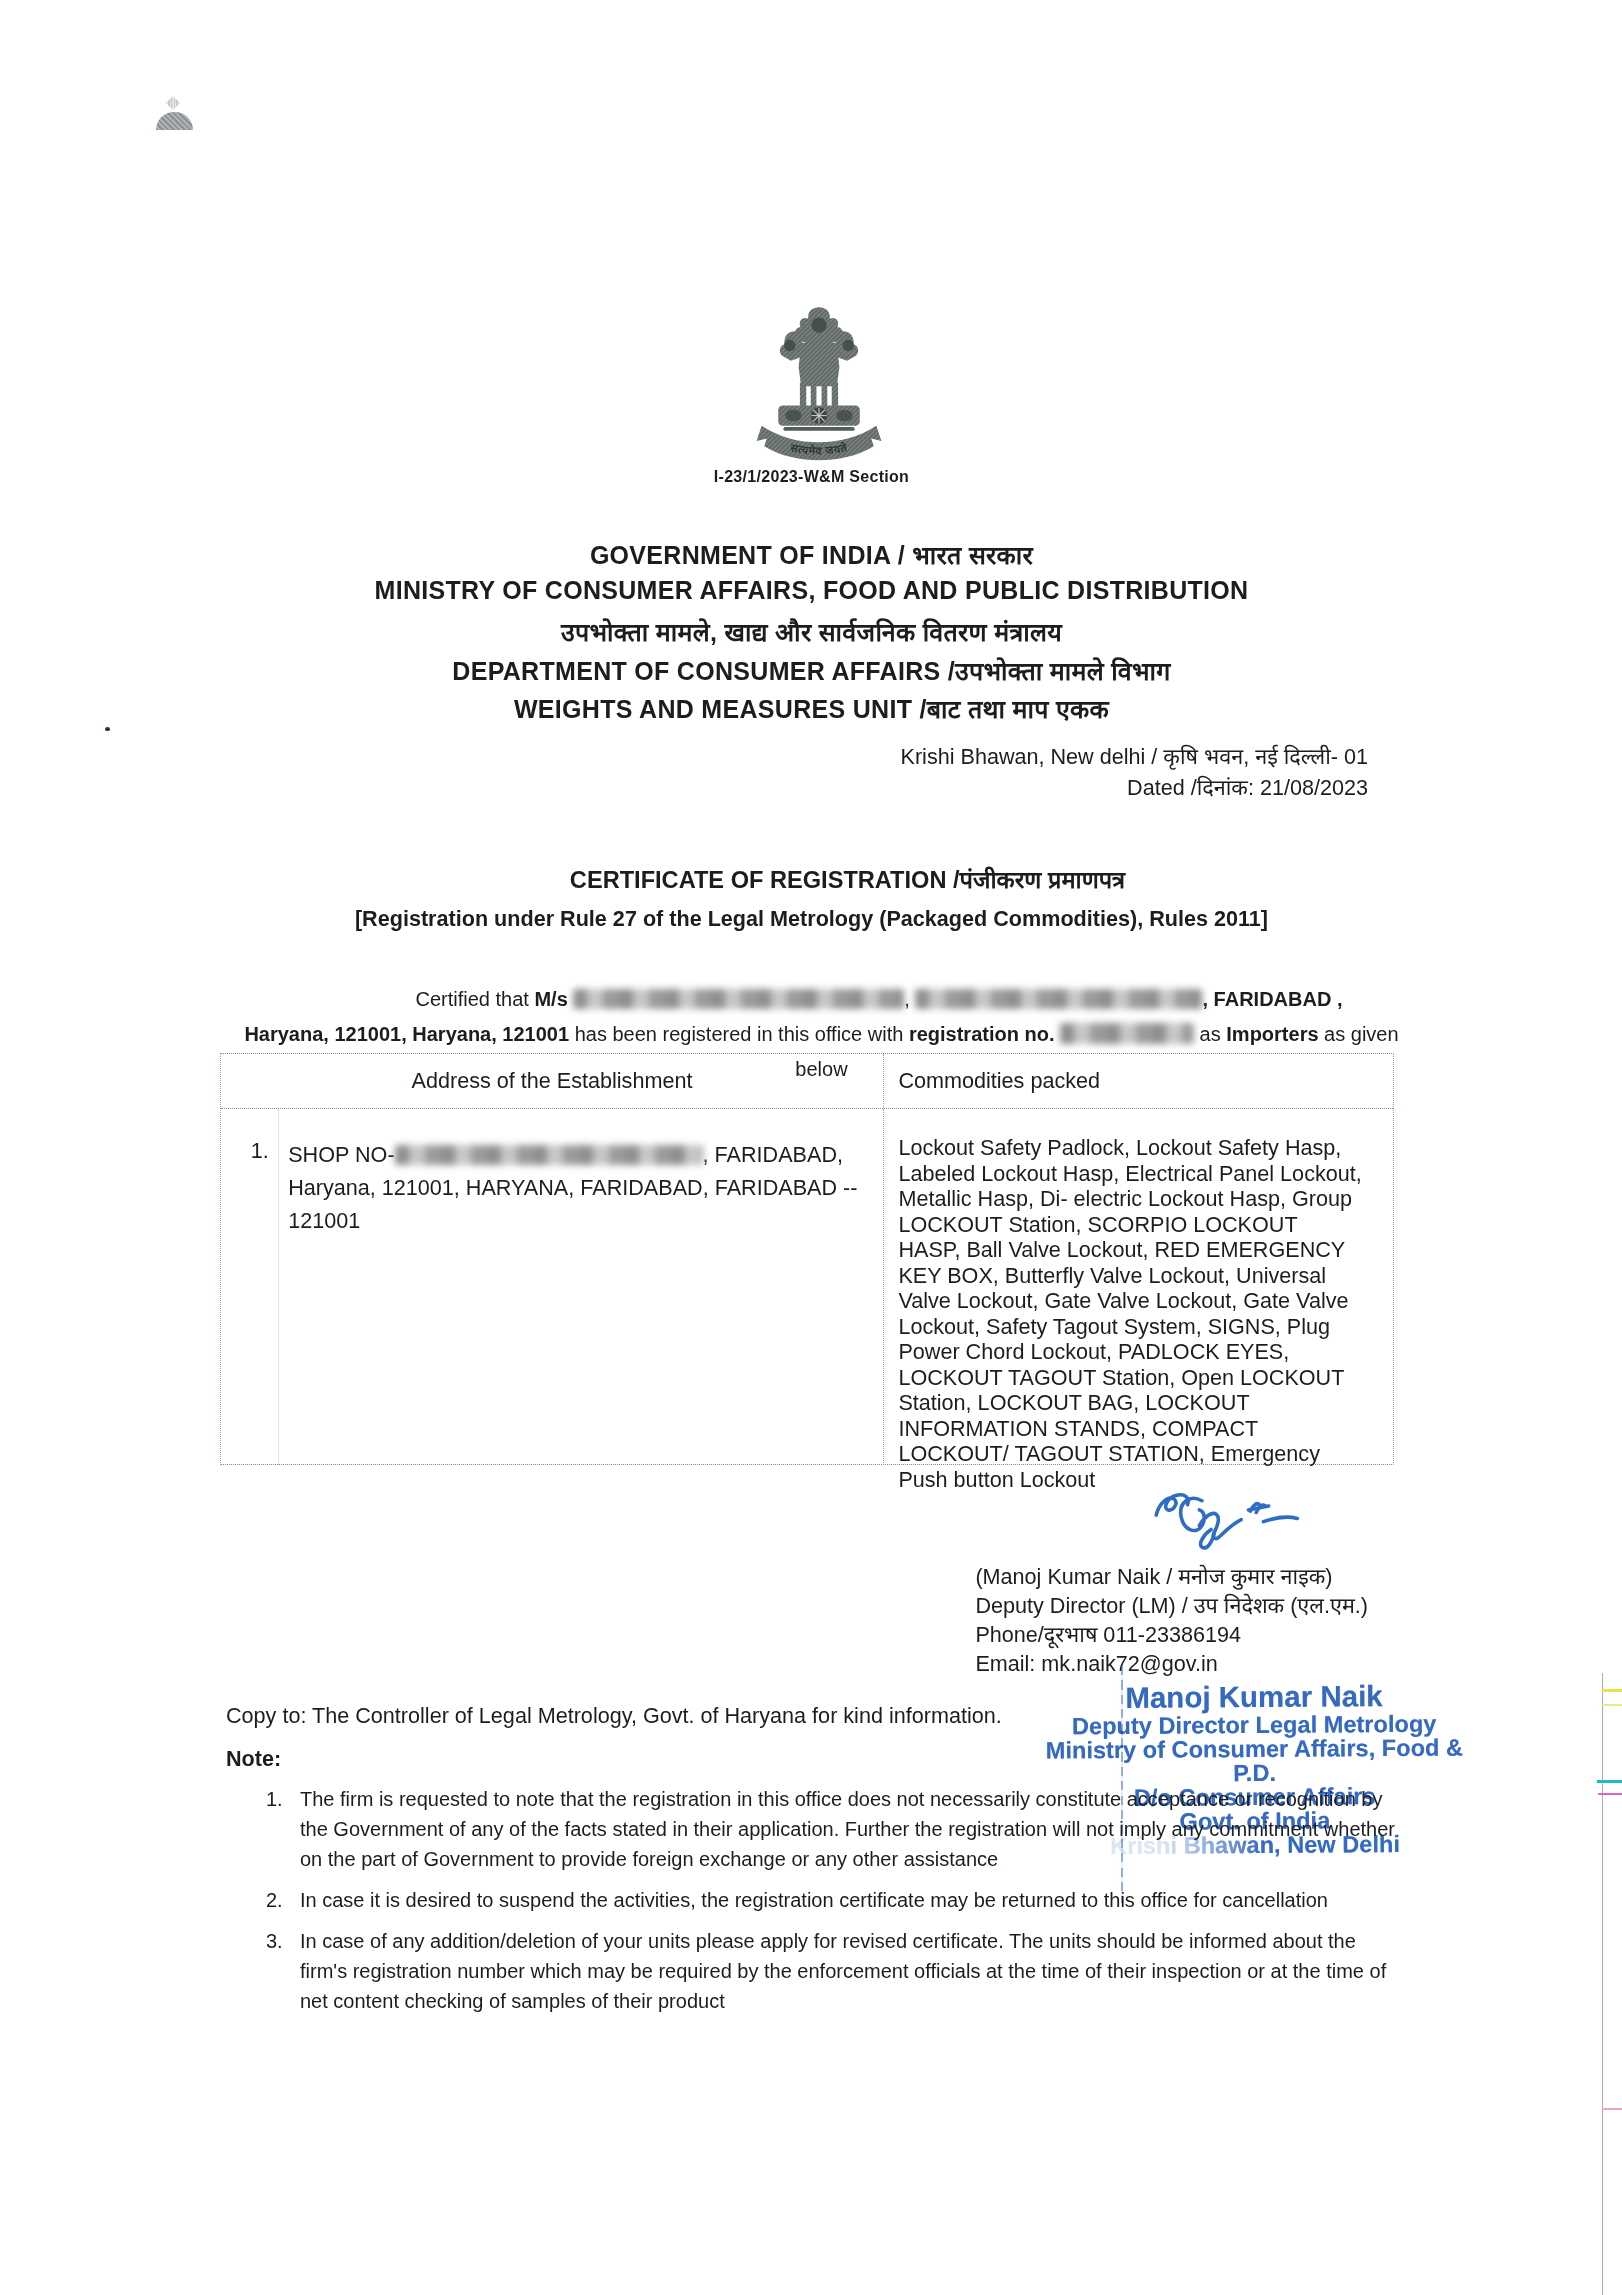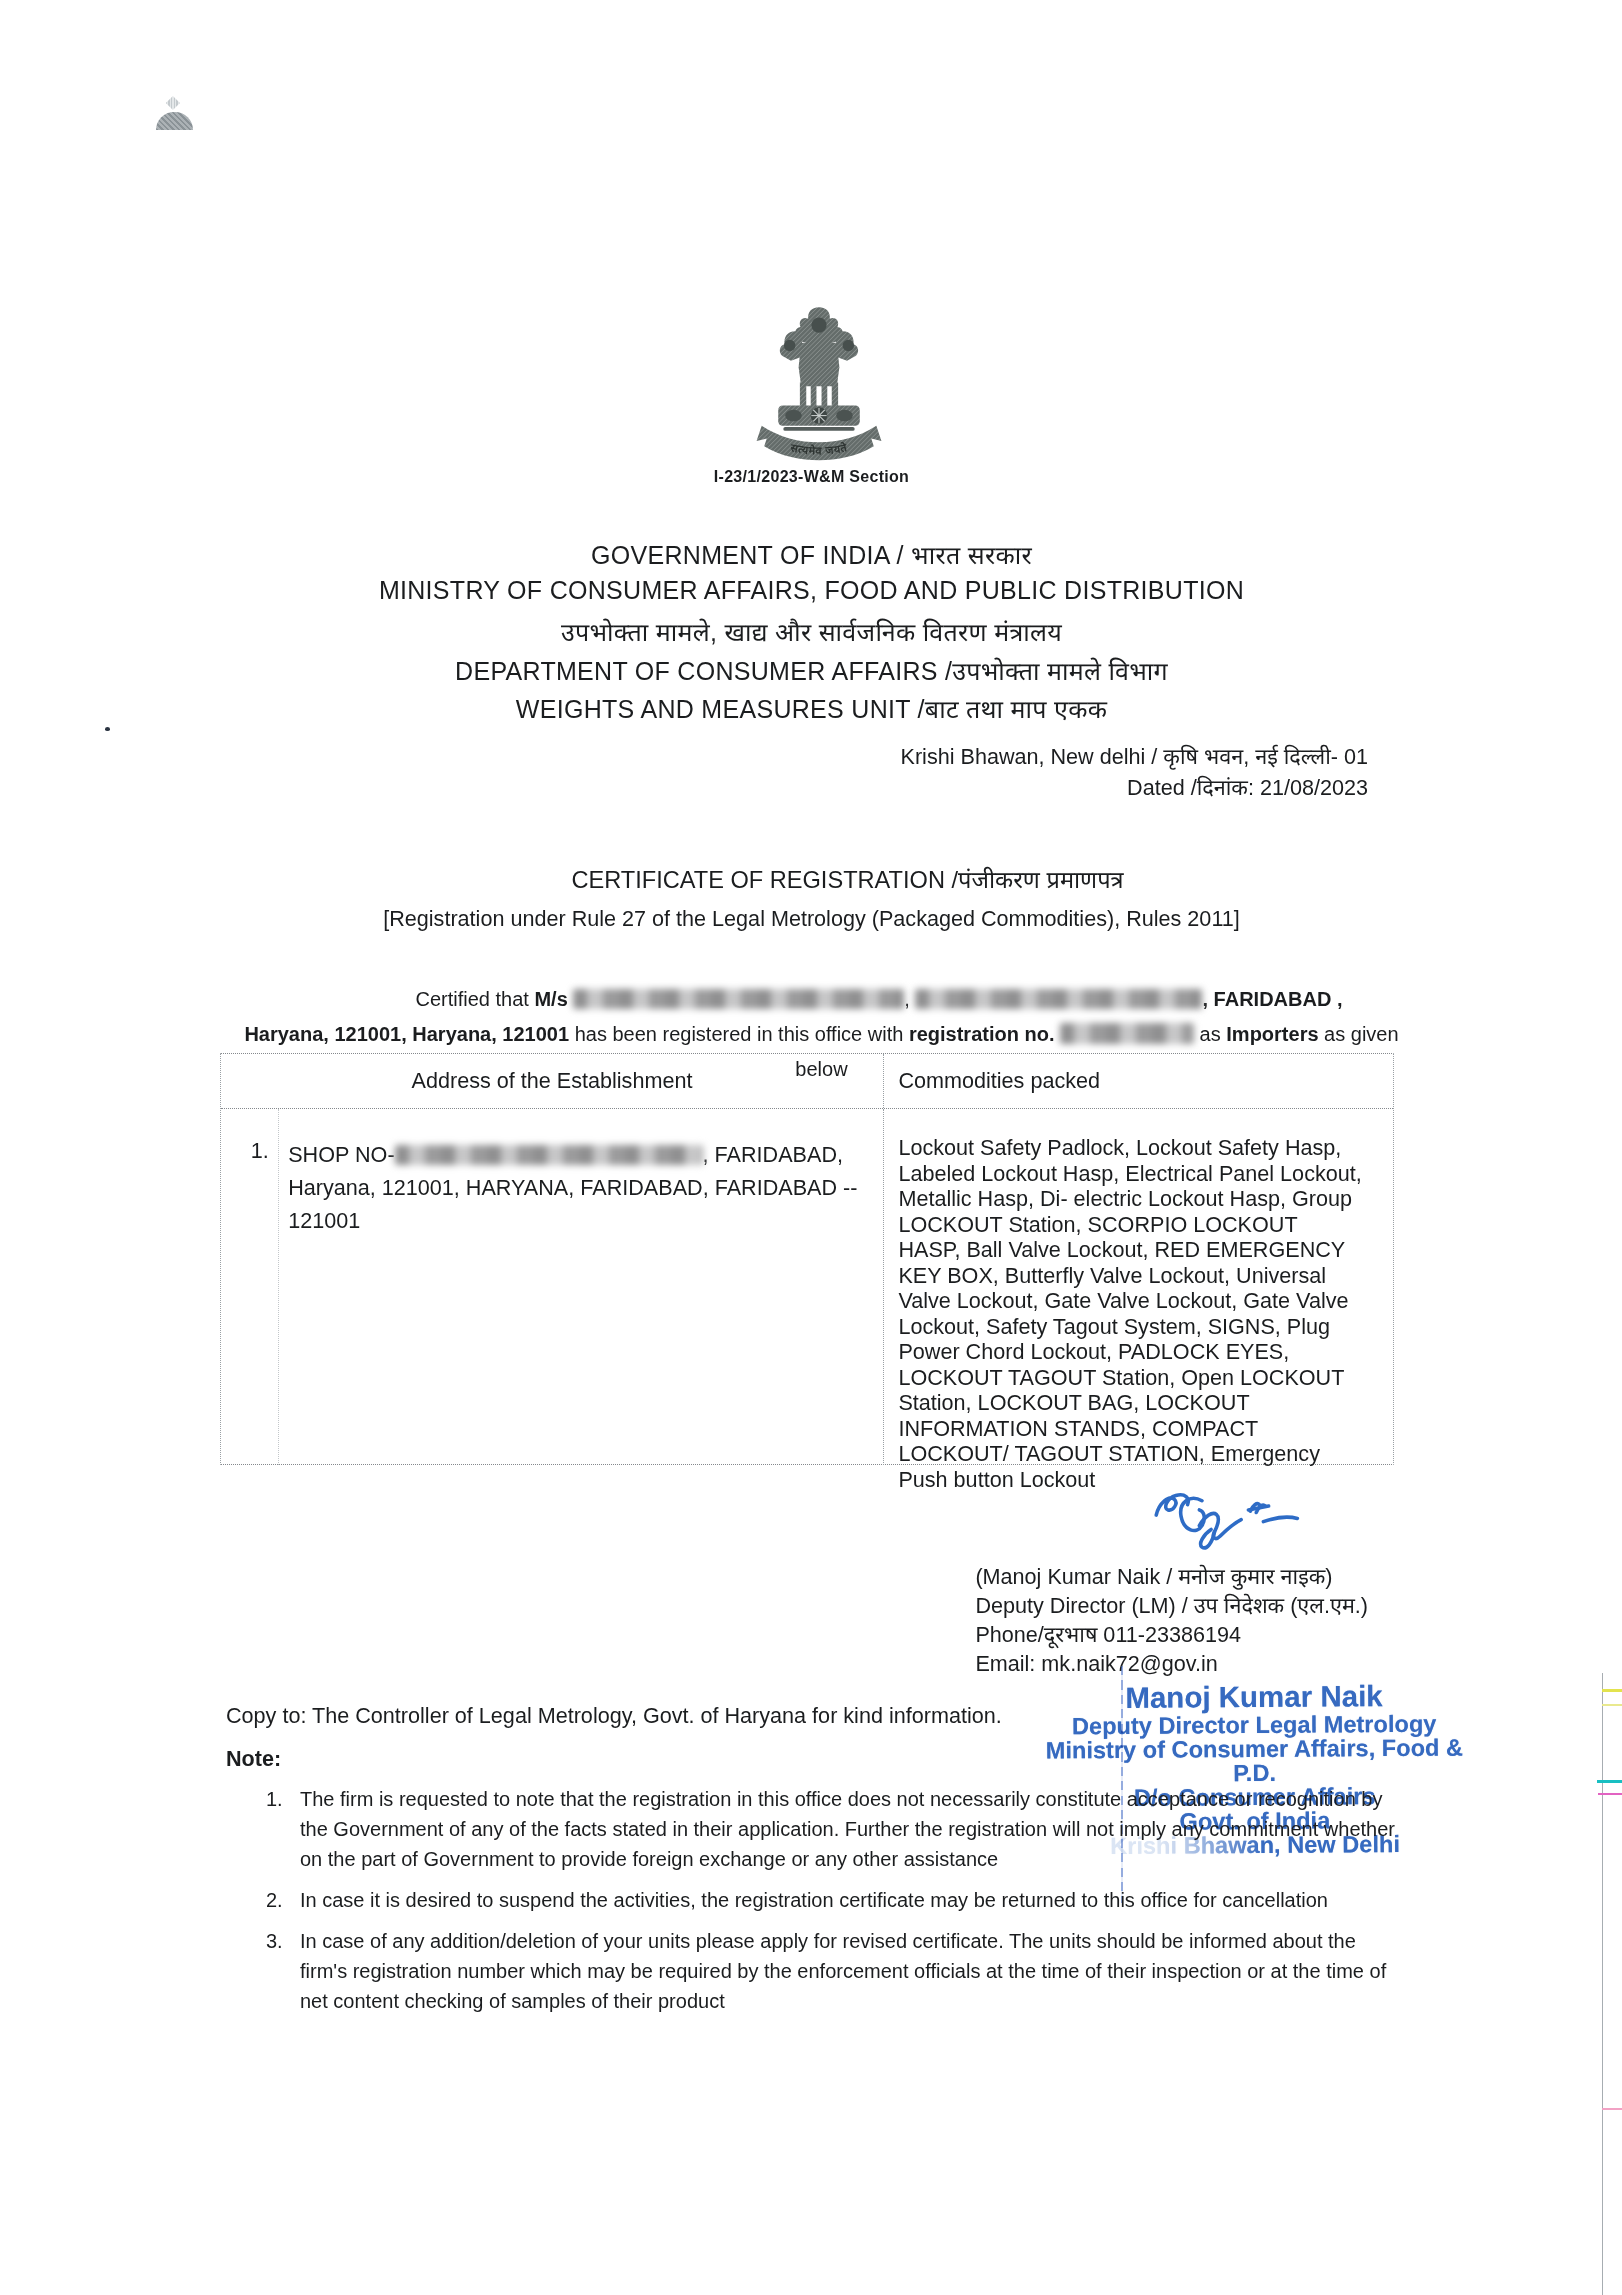--- a/index.html
+++ b/index.html
@@ -3,21 +3,21 @@
 <meta charset="utf-8">
 <style>
   html,body{margin:0;padding:0;background:#e8e8e8;}
   #page{
     position:relative;width:1623px;height:2295px;background:#ffffff;
     margin:0 auto;overflow:hidden;
     font-family:"Liberation Sans","DejaVu Sans",sans-serif;
     color:#1b1d1f;
   }
   .abs{position:absolute;}
-  .ctr{left:0;width:1623px;text-align:center;}
+  .ctr{left:0;width:1623px;text-align:center;font-weight:bold;}
   .b{font-weight:700;}
 
   
   .corner-diamond{left:168px;top:98px;width:9.8px;height:9.8px;transform:rotate(45deg);
     background:repeating-linear-gradient(45deg,#b9c0c4 0 1.3px,#dfe3e5 1.3px 2.6px);opacity:.85;}
   .corner-dome{left:156px;top:112px;width:37px;height:18.3px;border-radius:37px 37px 0 0;
     background:repeating-linear-gradient(45deg,#7d868b 0 2px,#a2a9ad 2px 3.9px);opacity:.9;}
   .left-dot{left:105px;top:727px;width:5.2px;height:3.9px;border-radius:50%;background:#2a3340;}
 
   

